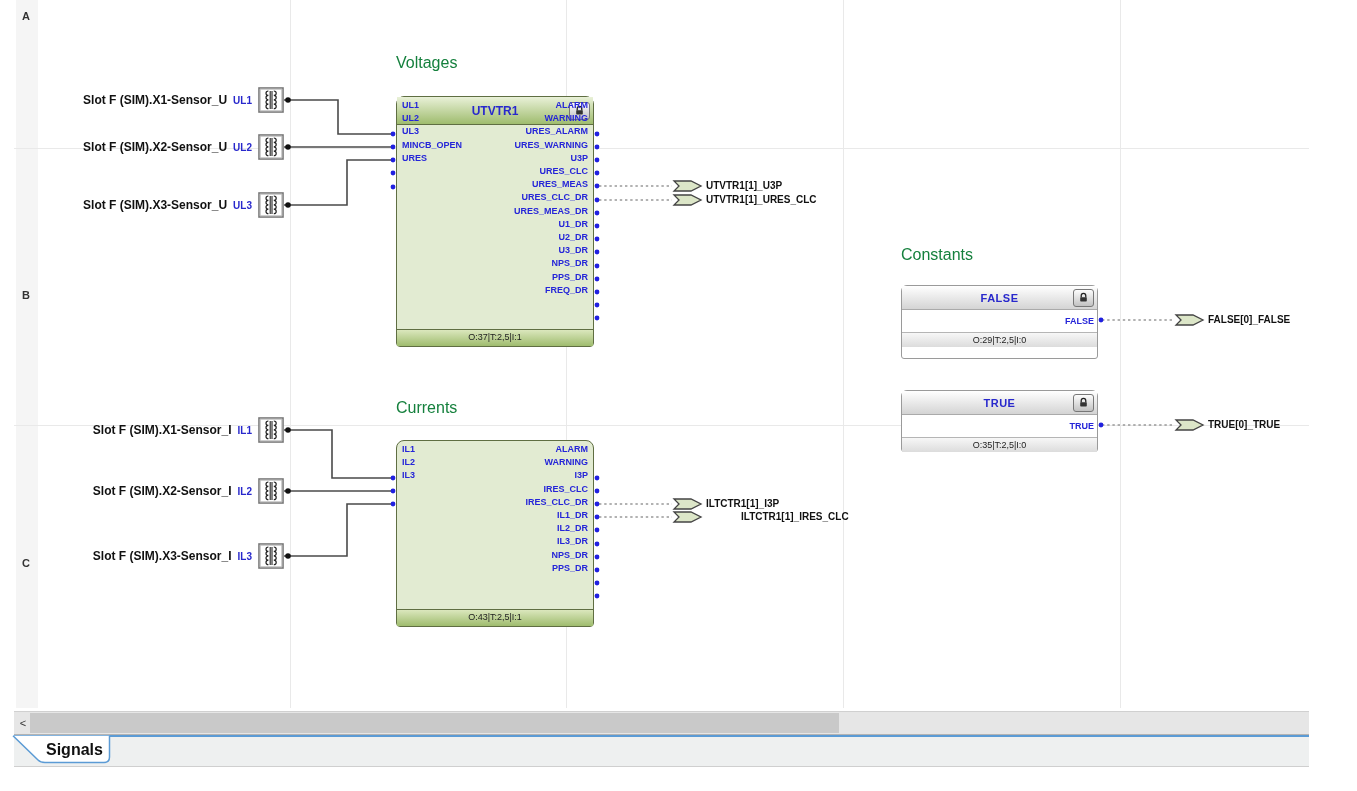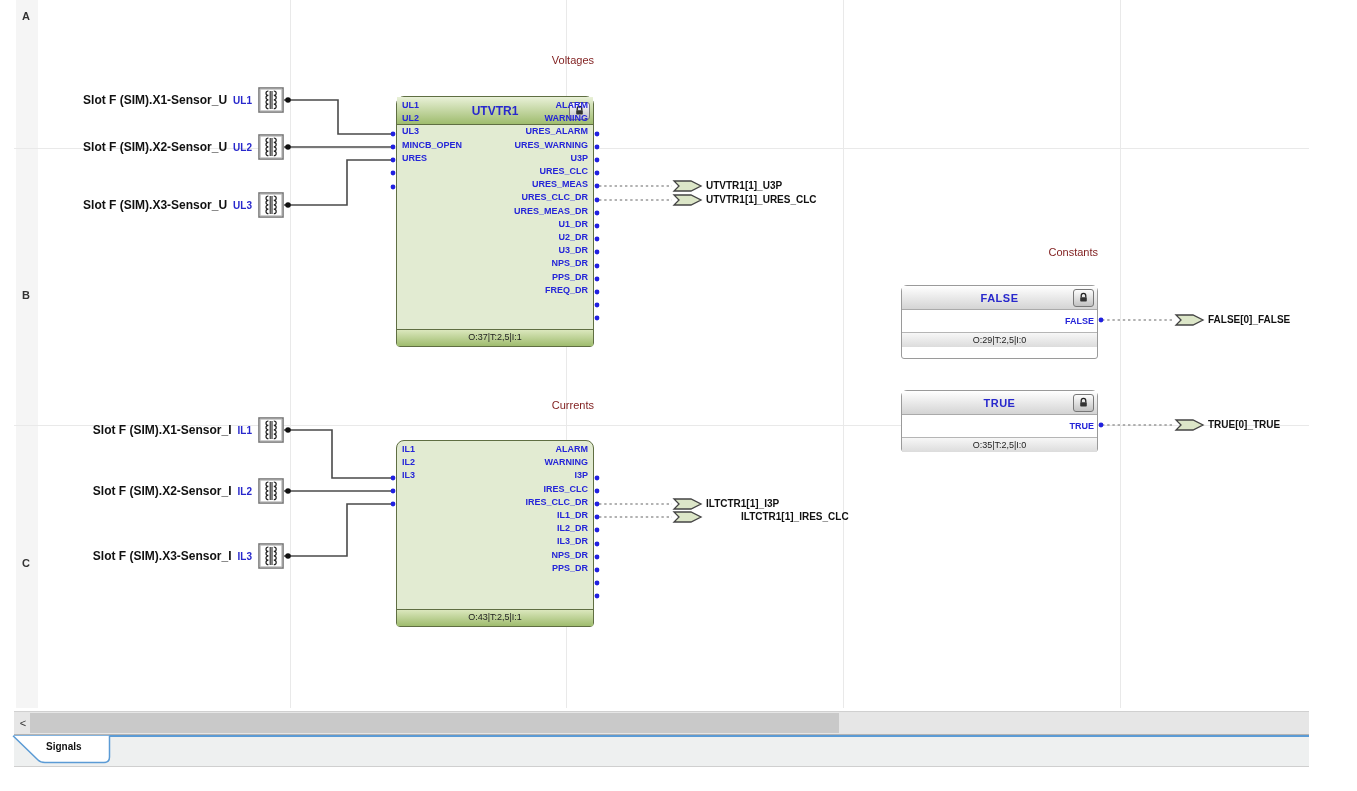--- a/index.html
+++ b/index.html
@@ -9,21 +9,21 @@
   
   .margin-strip{position:absolute;left:16px;top:0;width:22px;height:708px;background:#f5f5f5;z-index:0;}
   .rowlab{position:absolute;left:14px;width:24px;text-align:center;font-size:11px;font-weight:600;color:#333;z-index:2;}
   .vline{position:absolute;top:0;width:1px;height:708px;background:#e9e9e9;z-index:1;}
   .hline{position:absolute;left:14px;width:1295px;height:1px;background:#e9e9e9;z-index:1;}
 
   
   svg.wires{position:absolute;left:0;top:0;z-index:5;pointer-events:none;}
 
   
-  .sec-title{position:absolute;text-align:right;font-size:11px;color:#7f1d1d;z-index:3;}
+  .sec-title{position:absolute;text-align:left;font-size:16px;color:#15803d;z-index:3;}
 
   
   .gblock{position:absolute;z-index:3;border:1.5px solid #5f6e42;border-radius:8px 8px 4px 4px;background:#e2ebd2;box-sizing:border-box;}
   .gblock .bhead{position:relative;height:27px;background:linear-gradient(#e9f1d8,#9fbc6e);border-bottom:1.5px solid #5f6e42;display:flex;align-items:center;justify-content:center;font-size:12px;font-weight:700;color:#2828cc;}
   .gblock .bfoot{position:absolute;left:0;right:0;bottom:0;height:16px;background:linear-gradient(#dbe7bd,#9fbc6e);border-top:1.5px solid #5f6e42;text-align:center;font-size:9px;color:#222;line-height:15px;}
   .col-in{position:absolute;left:5px;top:2px;width:95px;}
   .col-out{position:absolute;right:5px;top:2px;width:120px;text-align:right;}
   .pr{line-height:13.2px;font-size:9px;font-weight:700;color:#2525d8;white-space:nowrap;}
 
   
@@ -47,21 +47,21 @@
   
   .hscroll{position:absolute;left:14px;top:711px;width:1295px;height:22px;background:#e6e6e6;border-top:1px solid #d0d0d0;z-index:6;}
   .hscroll .sbtn{position:absolute;left:0;top:0;width:18px;height:22px;font-size:11px;color:#333;text-align:center;line-height:22px;cursor:pointer;}
   .hscroll .thumb{position:absolute;left:16px;top:1px;width:809px;height:20px;background:#c9c9c9;}
 
   
   .tab-sep{position:absolute;left:14px;top:734px;width:1295px;height:1px;background:#b3b3b3;z-index:6;}
   .tab-accent{position:absolute;left:14px;top:735px;width:1295px;height:2px;background:#5b9bd5;z-index:6;}
   .tabbar-bg{position:absolute;left:14px;top:737px;width:1295px;height:30px;background:#eef0f0;border-bottom:1px solid #cfcfcf;z-index:6;box-sizing:border-box;}
   .tab-shape{position:absolute;left:12px;top:735px;z-index:7;}
-  .tab-label{position:absolute;left:46px;top:741px;font-size:10px;font-weight:700;color:#111;z-index:8;cursor:pointer;}
+  .tab-label{position:absolute;left:46px;top:741px;font-size:16px;font-weight:700;color:#111;z-index:8;cursor:pointer;}
 </style>
 </head>
 <body>
 
 <div class="stage">
 
   <div class="margin-strip"></div>
   <div class="rowlab" style="top:10px;">A</div>
   <div class="rowlab" style="top:289px;">B</div>
   <div class="rowlab" style="top:557px;">C</div>

